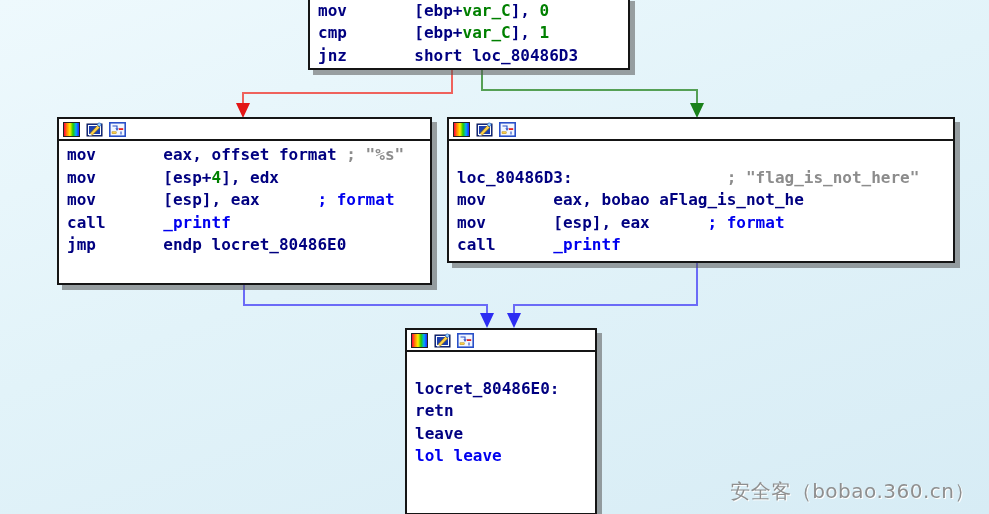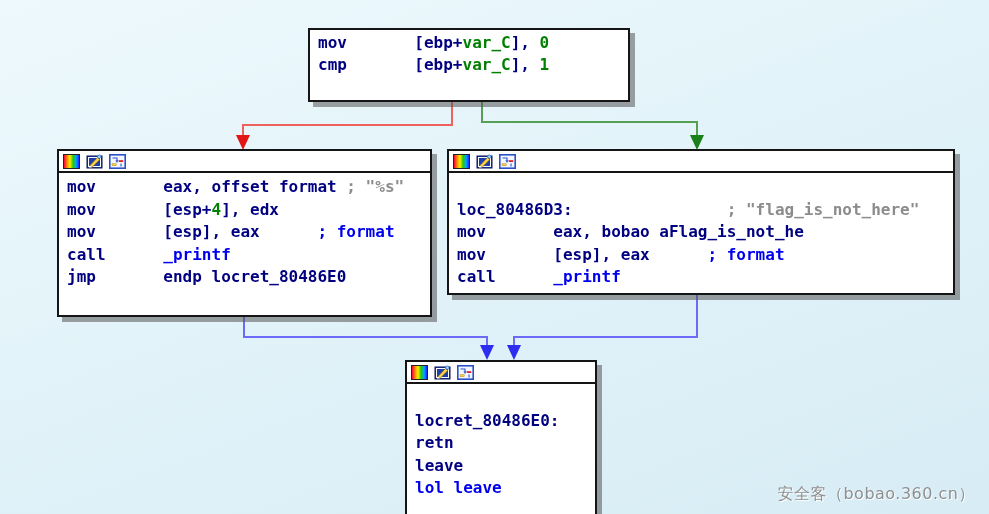--- a/index.html
+++ b/index.html
@@ -1,21 +1,21 @@
 <!DOCTYPE html>
 <html style="--block-bg: #ffffff; --block-border: #151515; --shadow: rgba(85,85,85,0.55); --code-navy: #000080; --code-green: #008000; --code-gray: #8c8c8c; --code-blue: #0000ee; --edge-red-line: #ef625c; --edge-red-arrow: #e31616; --edge-green-line: #55a055; --edge-green-arrow: #1a811a; --edge-blue-line: #6b6bf7; --edge-blue-arrow: #2d2df2;"><head>
 <meta charset="utf-8">
 <style>
   html,body{margin:0;padding:0;}
   body{
     width:989px;height:514px;overflow:hidden;position:relative;
     background:linear-gradient(160deg,#eef9fd 0%,#e2f3f9 45%,#d7ecf5 100%);
     font-family:"DejaVu Sans Mono",monospace;
   }
-  #canvas{position:absolute;inset:0;margin-top:32px;}
+  #canvas{position:absolute;inset:0;}
   #edges{position:absolute;left:0;top:0;width:989px;height:514px;z-index:1;}
   .block{
     position:absolute;z-index:2;background:var(--block-bg);
     border:2px solid var(--block-border);
     box-shadow:5px 5px 0 0 var(--shadow);
     box-sizing:border-box;
   }
   .titlebar{
     height:22px;box-sizing:border-box;border-bottom:2px solid var(--block-border);
     display:flex;align-items:center;gap:6px;padding:1px 4px;background:var(--block-bg);
@@ -36,21 +36,21 @@
   .c-navy{color:var(--code-navy);}
   .c-green{color:var(--code-green);}
   .c-gray{color:var(--code-gray);}
   .c-blue{color:var(--code-blue);}
   #block-top{left:308px;top:-4px;width:322px;height:74px;}
   #block-left{left:57px;top:117px;width:375px;height:168px;}
   #block-right{left:447px;top:117px;width:508px;height:146px;}
   #block-bottom{left:405px;top:328px;width:192px;height:187px;}
   #watermark{
     position:absolute;right:14px;bottom:9px;z-index:3;
-    font-family:"DejaVu Sans",sans-serif;font-size:16px;color:#8f8f8f;
+    font-family:"DejaVu Sans",sans-serif;font-size:20px;color:#8f8f8f;
     text-shadow:1px 1px 0 #ffffff;letter-spacing:.5px;
   }
 </style>
 </head>
 <body>
 
 <div id="canvas">
 
   <svg id="edges">
       <polyline points="452,70 452,93 243,93 243,105" fill="none" stroke="#ef625c" stroke-width="2"></polyline>
@@ -60,20 +60,21 @@
       <polyline points="244,284 244,305 487,305 487,315" fill="none" stroke="#6b6bf7" stroke-width="2"></polyline>
       <polygon points="480,313 494,313 487,328" fill="#2d2df2"></polygon>
       <polyline points="697,262 697,305 514,305 514,315" fill="none" stroke="#6b6bf7" stroke-width="2"></polyline>
       <polygon points="507,313 521,313 514,328" fill="#2d2df2"></polygon>
     </svg>
 
   <div class="block" id="block-top">
     <div class="body">
         <div class="line"><span class="c-navy">mov       [ebp+</span><span class="c-green">var_C</span><span class="c-navy">], </span><span class="c-green">0</span></div>
         <div class="line"><span class="c-navy">cmp       [ebp+</span><span class="c-green">var_C</span><span class="c-navy">], </span><span class="c-green">1</span></div>
+        <div class="line"><span class="c-navy">jnz       short loc_80486D3</span></div>
       </div>
   </div>
 
   <div class="block" id="block-left">
     <div class="titlebar">
       <span class="ticon">
           <span class="palette-swatch"></span>
         </span>
       <span class="ticon">
         <svg viewBox="0 0 17 15">

